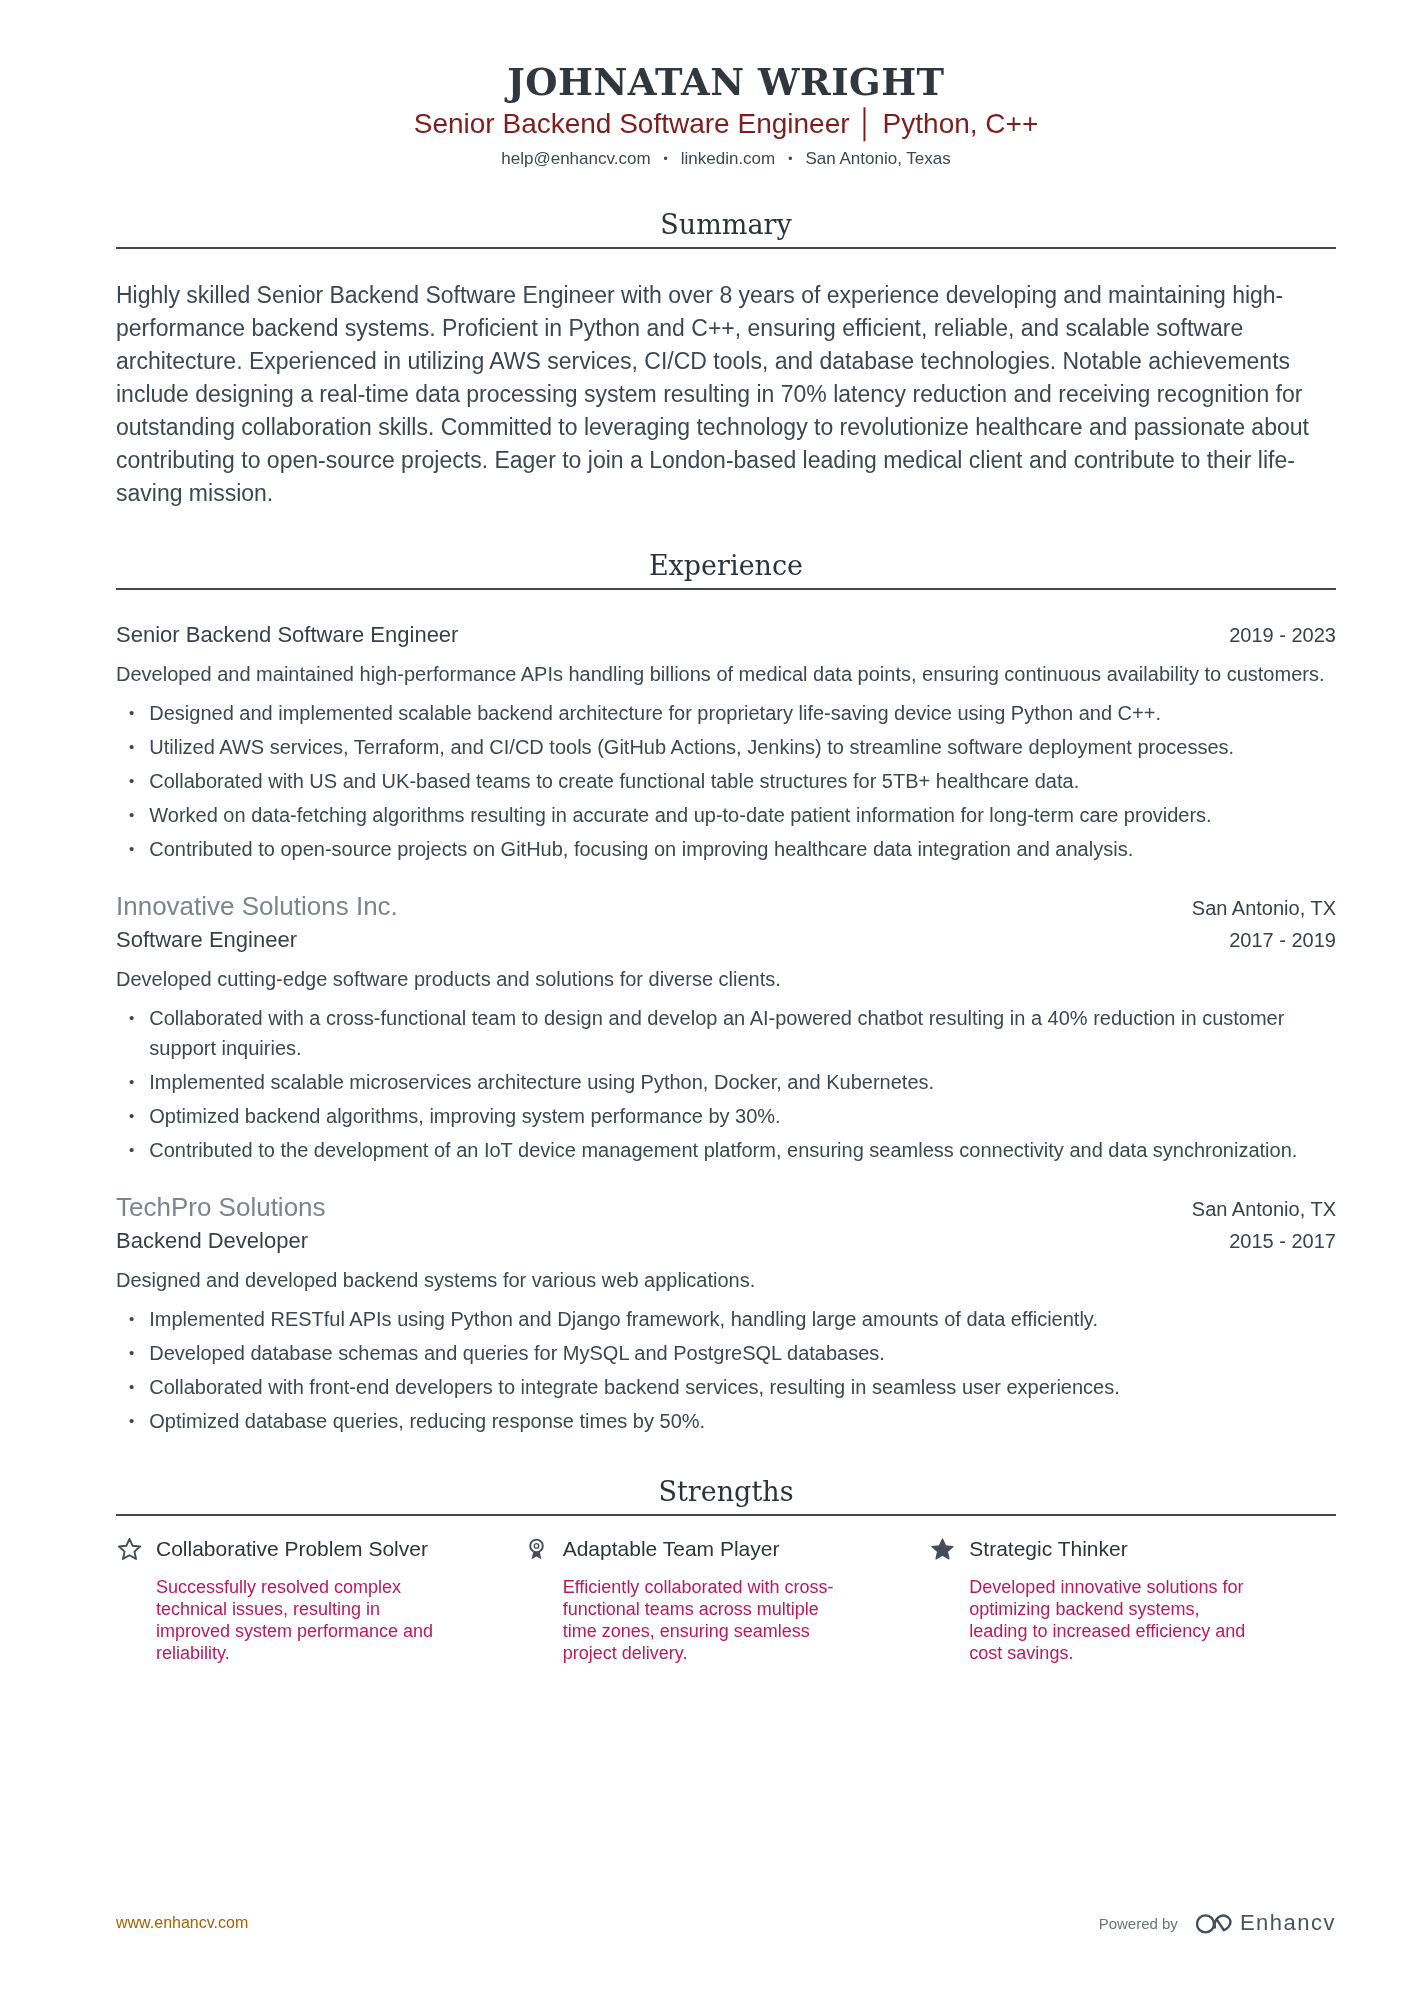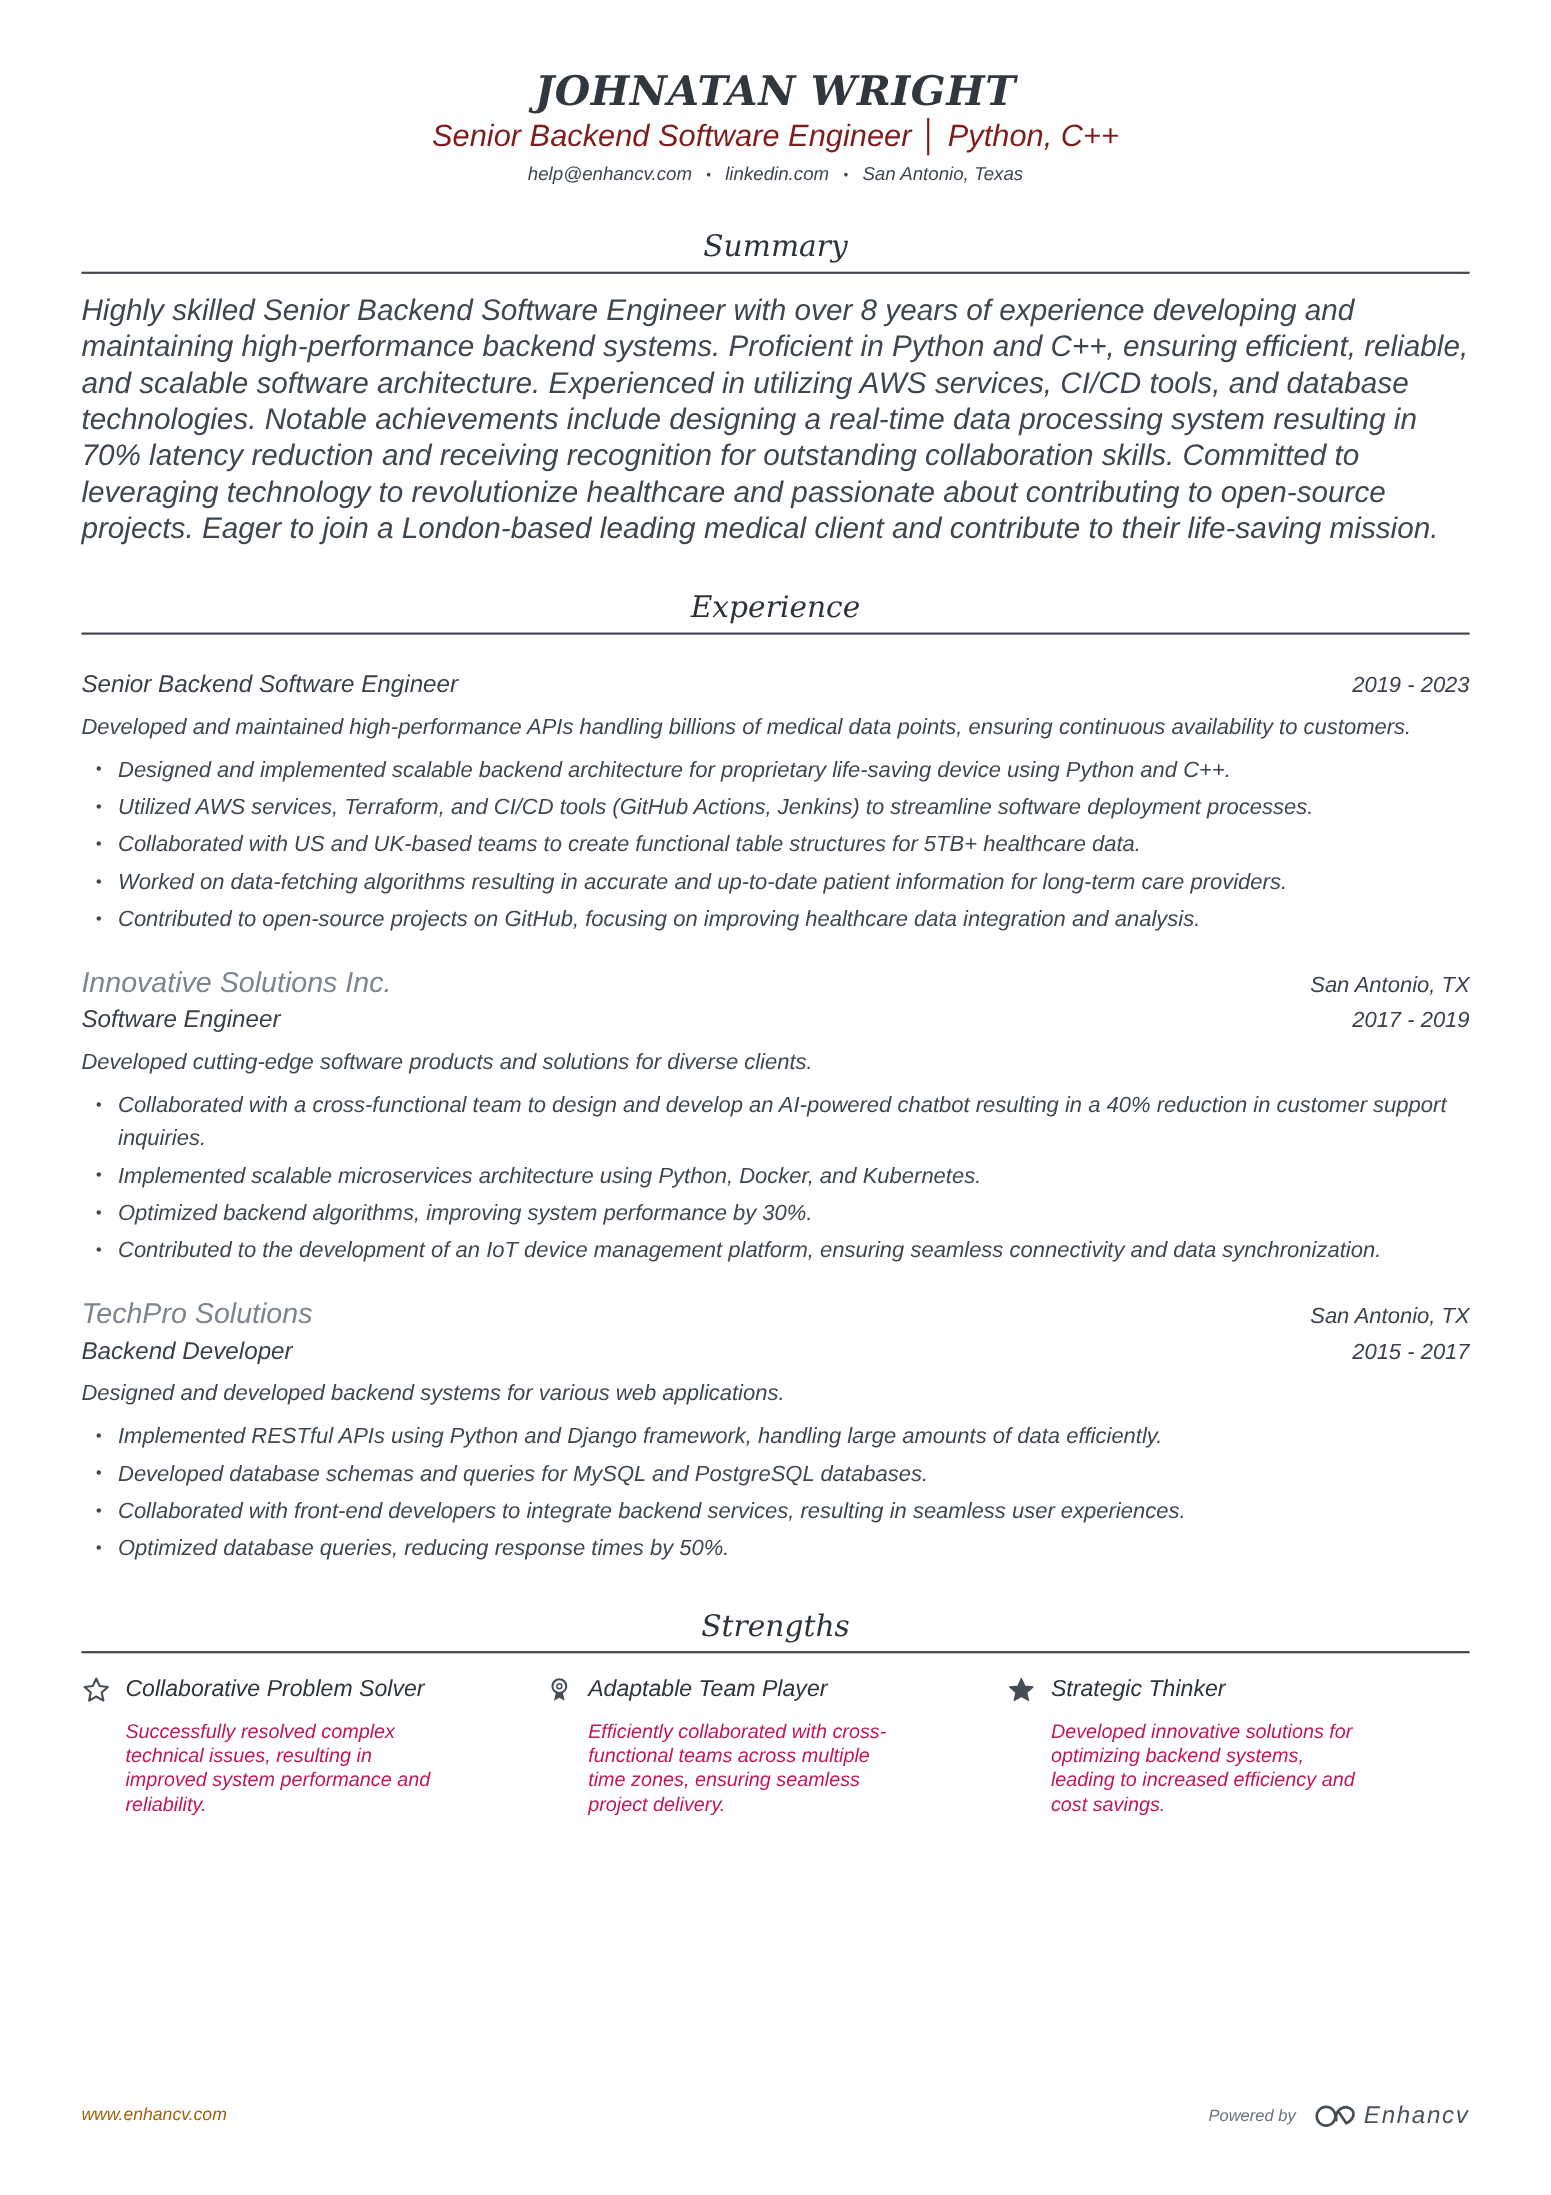--- a/index.html
+++ b/index.html
@@ -5,22 +5,22 @@
   html,body { margin:0; padding:0; background:#ffffff; }
   body {
     width:1410px; height:1995px;
     font-family:"Liberation Sans", sans-serif;
     color:#3e4650;
     -webkit-font-smoothing:antialiased;
   }
   .page {
     box-sizing:border-box;
     width:1410px; height:1995px;
-    padding:62px 74px 58px 74px;
-    display:flex; flex-direction:column;font-style:italic;
+    padding:62px 74px 58px 116px;
+    display:flex; flex-direction:column;
   }
   
   .header { text-align:center; }
   .name {
     font-family:"DejaVu Serif", serif;
     font-weight:700; font-size:37px; line-height:1.1;
     color:#31373e; letter-spacing:0.5px;
   }
   .title { margin-top:5px; font-size:28px; font-weight:400; color:#7f1d1d; }
   .contact {
@@ -28,21 +28,21 @@
     gap:13px; font-size:17px; color:#3e4650;
   }
   .contact .sep { font-size:12px; color:#3e4650; }
   
   .section-heading {
     font-family:"DejaVu Serif", serif;
     font-size:27px; font-weight:500; color:#2d333a;
     text-align:center; margin-top:40px; line-height:1.15;
   }
   .rule { border:none; border-top:2px solid #43484e; margin:7px 0 0 0; }
-  .summary-text { margin-top:17px; font-size:27px; line-height:33px; color:#3e4650; }
+  .summary-text { margin-top:30px; font-size:23px; line-height:33px; color:#3e4650; }
   
   .entry { margin-top:27px; }
   .entry-header { display:flex; justify-content:space-between; align-items:baseline; }
   .company { font-size:26px; color:#7c848d; font-weight:400; }
   .location { font-size:20px; color:#3a414b; }
   .role-row { display:flex; justify-content:space-between; align-items:baseline; margin-top:5px; }
   .role { font-size:22px; color:#383f49; }
   .dates { font-size:20px; color:#3a414b; }
   .desc { margin-top:11px; font-size:20px; line-height:30px; }
   .bullets { margin-top:9px; }

